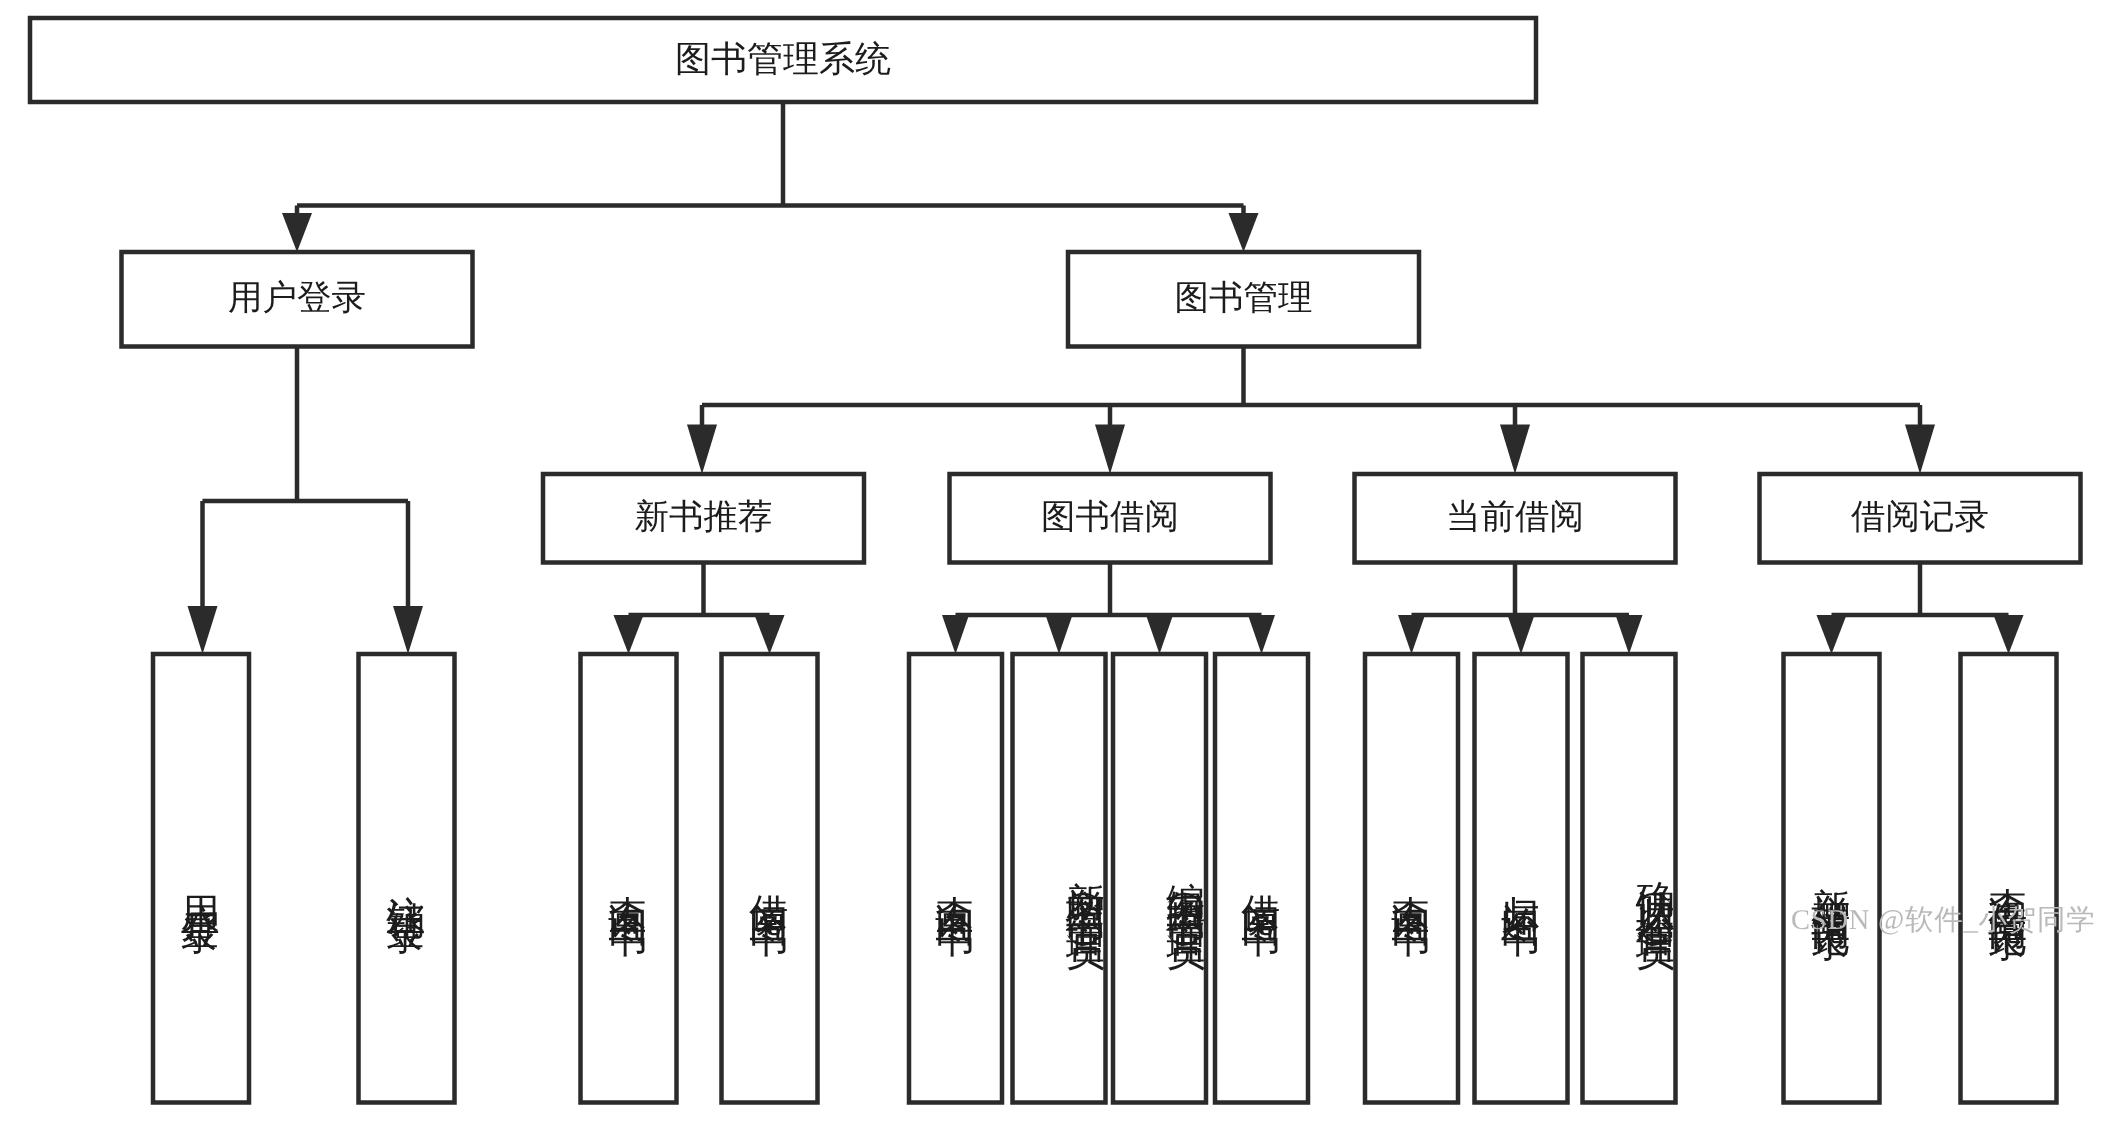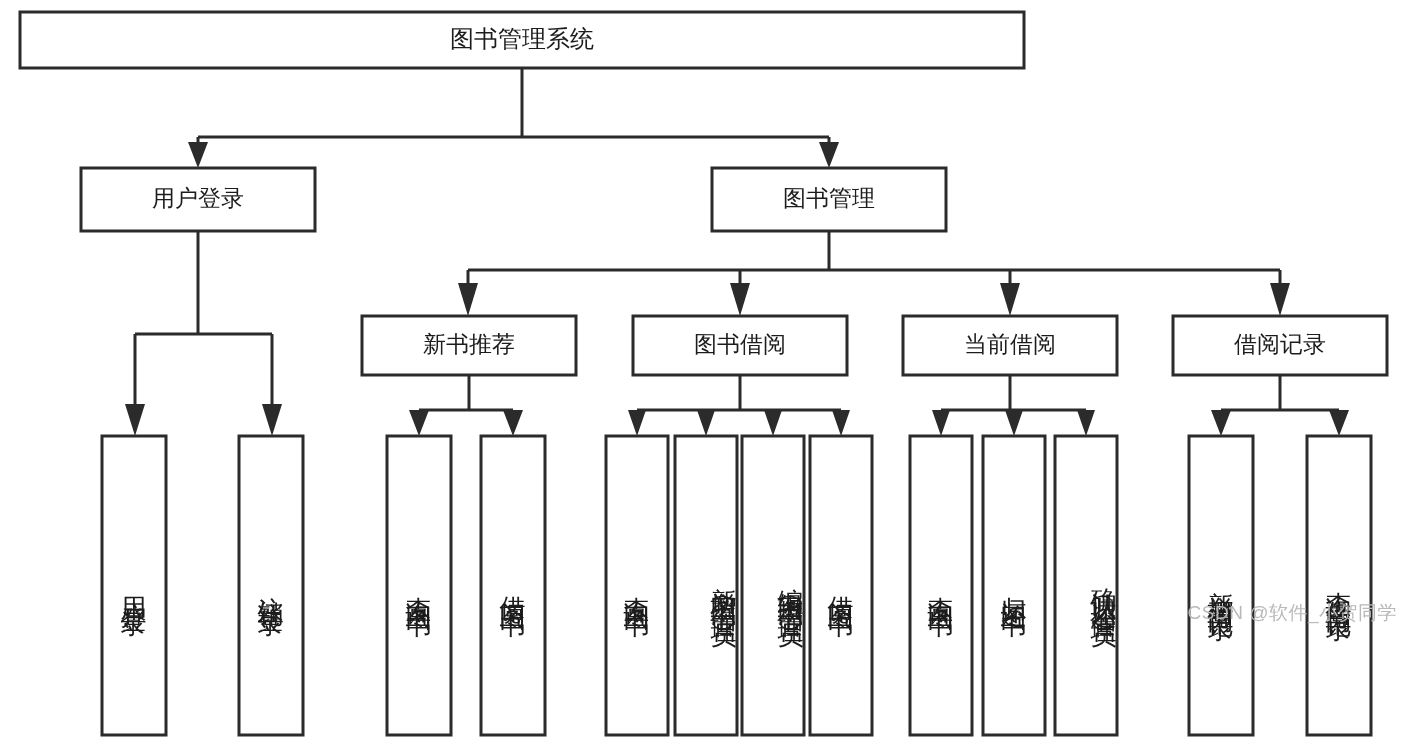--- a/index.html
+++ b/index.html
@@ -64,21 +64,21 @@
     align-items: center;
     justify-content: center;
     text-align: center;
     white-space: normal;
     pointer-events: none;
   }
   #watermark {
     position: absolute;
     right: 8px;
     bottom: 4px;
-    font-family: Liberation Sans, sans-serif;
+    font-family: Liberation Serif, serif;
     font-size: 19px;
     color: #b9b9b9;
     letter-spacing: 0.5px;
     white-space: nowrap;
     margin-top: 20px;
   }
 </style>
 </head>
 <body>
 

